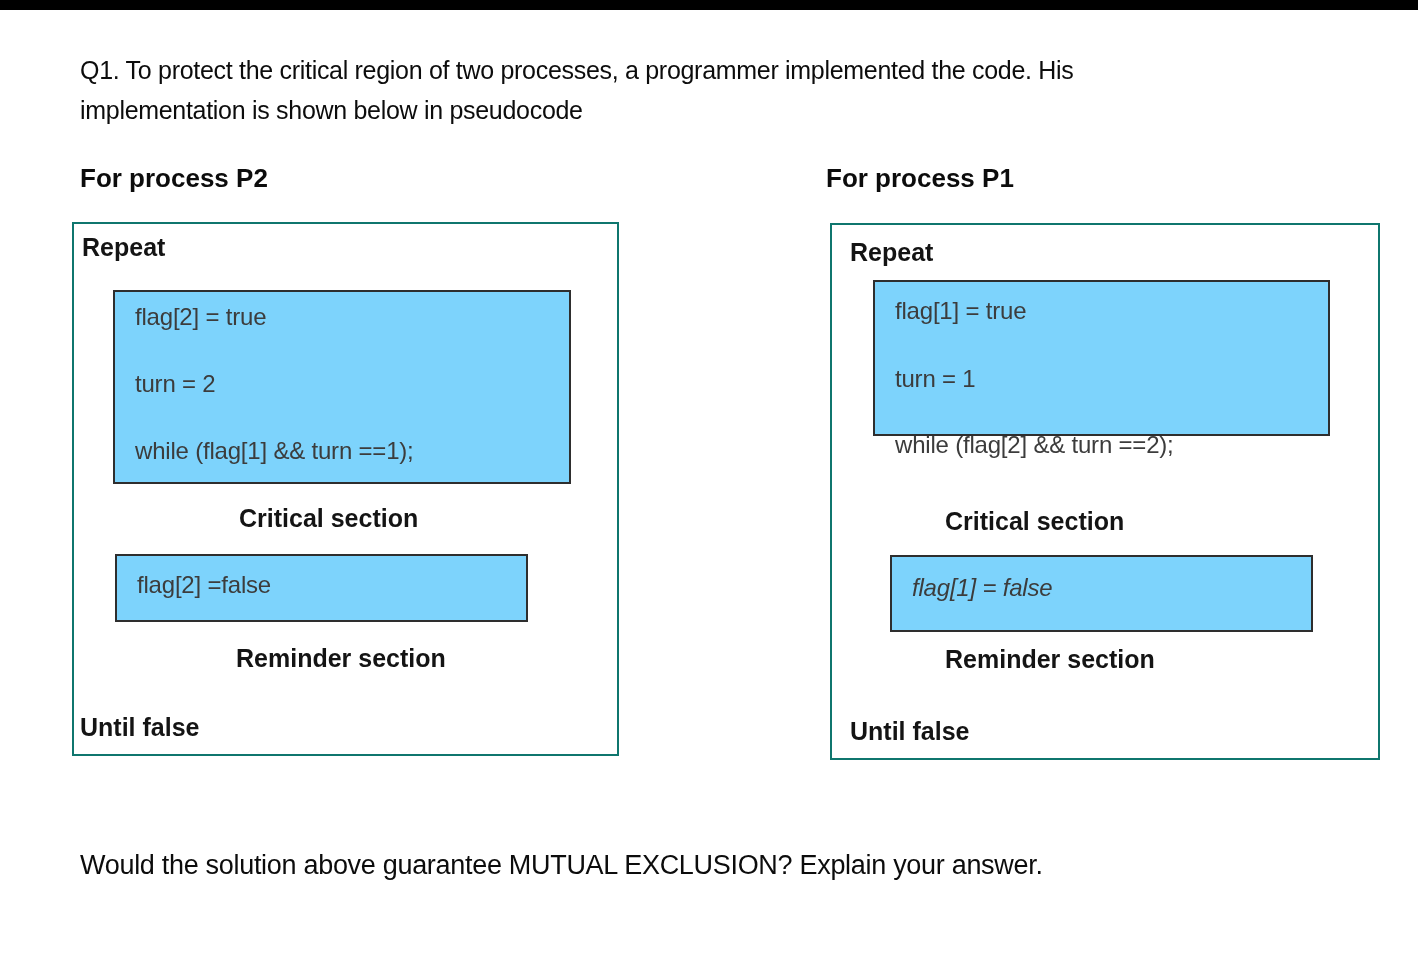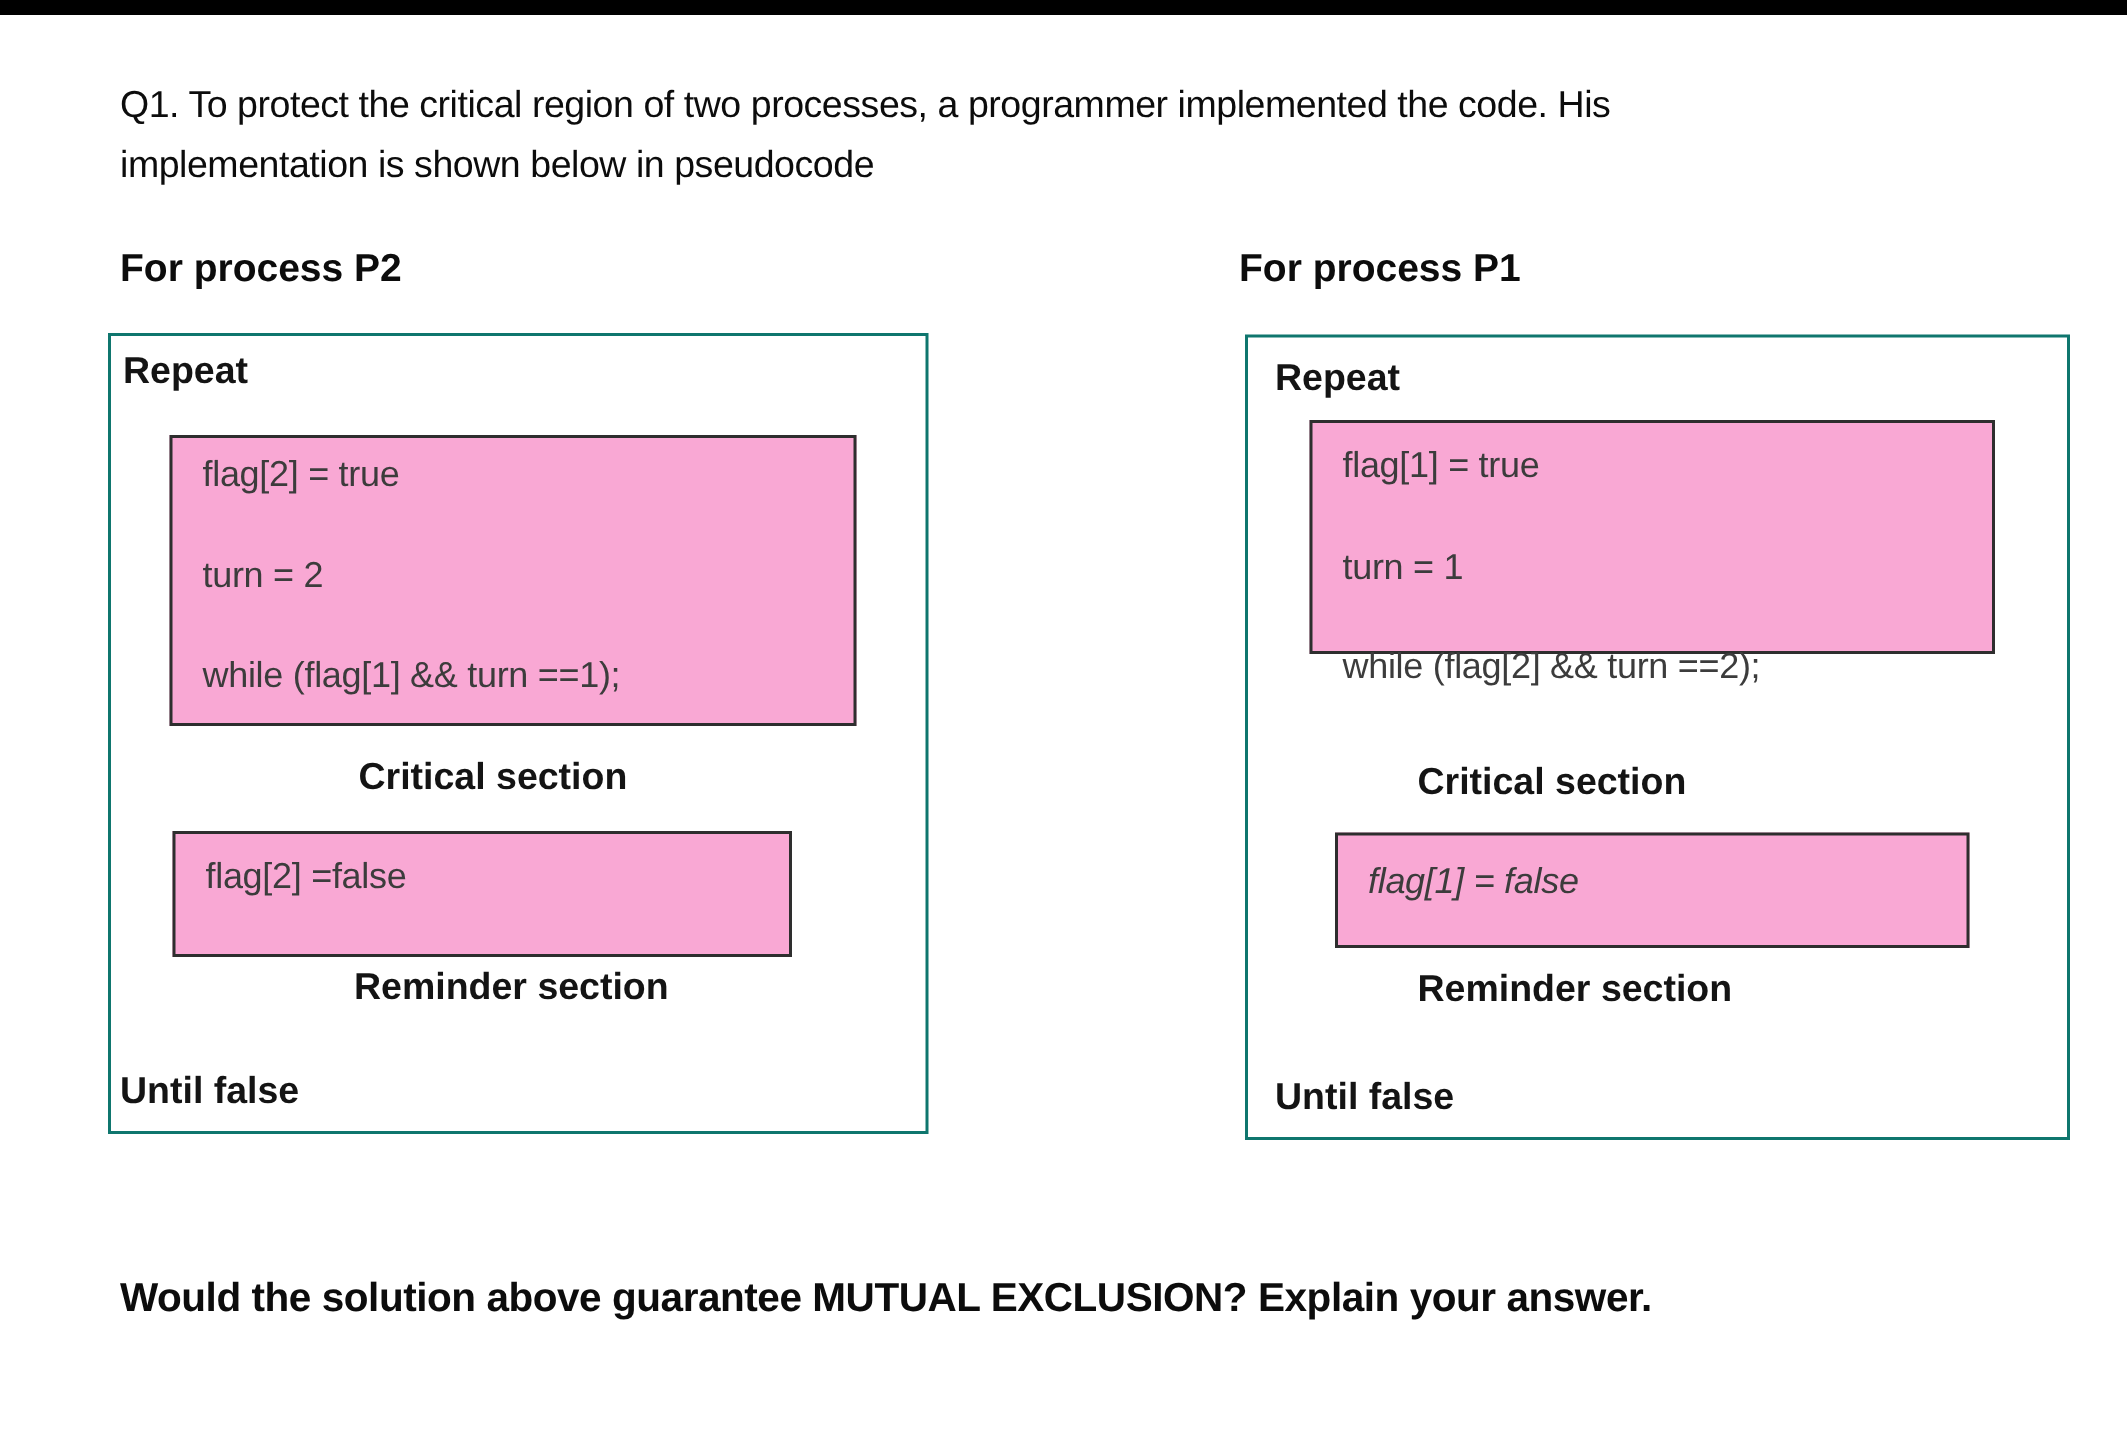--- a/index.html
+++ b/index.html
@@ -44,21 +44,21 @@
   .outer-box {
     position: absolute;
     border: 2px solid #0f766e;
     background: #ffffff;
     box-sizing: border-box;
     padding-left: 44px;
   }
   .inner-box {
     position: absolute;
     border: 2px solid #2e2e2e;
-    background: #f9a8d4;
+    background: #7dd3fc;
     box-sizing: border-box;
   }
   .repeat-label, .until-label, .section-label {
     position: absolute;
     font-weight: 700;
     font-size: 25px;
     color: #141414;
     white-space: nowrap;
     line-height: 30px;
   }
@@ -68,21 +68,21 @@
     font-size: 24px;
     line-height: 30px;
     color: #3c3c3c;
     letter-spacing: -0.2px;
     white-space: nowrap;
   }
   .final-question {
     position: absolute;
     left: 80px; top: 850px;
     font-size: 27px;
-    font-weight: 700;
+    font-weight: 400;
     letter-spacing: -0.3px;
     color: #0c0c0c;
     white-space: nowrap;
   }
 </style>
 </head>
 <body>
 
 <div class="page">
 
@@ -100,21 +100,21 @@
     <div class="repeat-label" style="left:8px; top:8px;">Repeat</div>
 
     <div class="inner-box" style="left:39px; top:66px; width:458px; height:194px;">
       <div class="code-line" style="top:10px;">flag[2] = true</div>
       <div class="code-line" style="top:77px;">turn = 2</div>
       <div class="code-line" style="top:144px;">while (flag[1] &amp;&amp; turn ==1);</div>
     </div>
 
     <div class="section-label" style="left:165px; top:279px;">Critical section</div>
 
-    <div class="inner-box" style="left:41px; top:330px; width:413px; height:84px;">
+    <div class="inner-box" style="left:41px; top:330px; width:413px; height:68px;">
       <div class="code-line" style="top:14px;">flag[2] =false</div>
     </div>
 
     <div class="section-label" style="left:162px; top:419px;">Reminder section</div>
 
     <div class="until-label" style="left:6px; top:488px;">Until false</div>
   </div>
 
   <div class="outer-box" style="left:830px; top:223px; width:550px; height:537px;">
     <div class="repeat-label" style="left:18px; top:12px;">Repeat</div>

